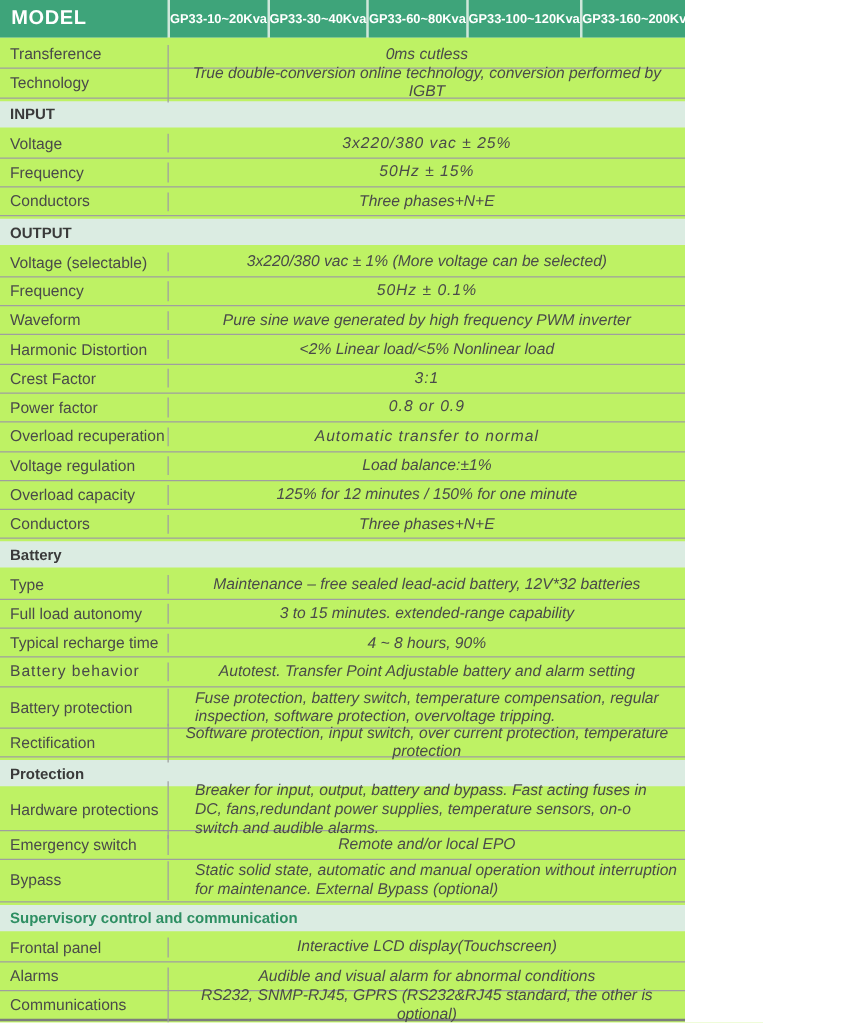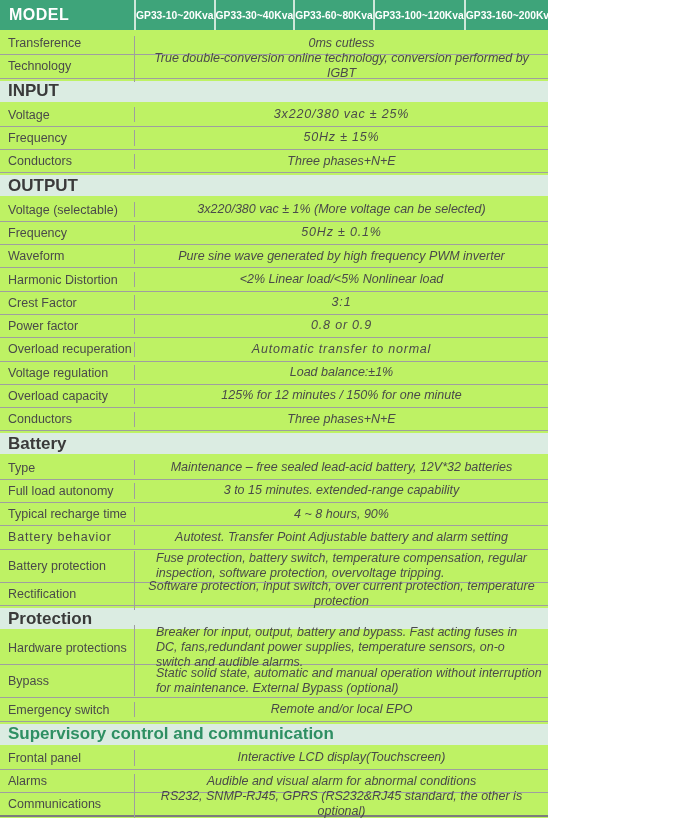--- a/index.html
+++ b/index.html
@@ -45,21 +45,21 @@
     display: flex; align-items: center; justify-content: center;
     text-align: center; font-size: 12.5px; color: #4a4a4a;
     padding: 0 6px; line-height: 1.22; font-style: italic;
   }
   .row.tall .value { justify-content: flex-start; text-align: left; padding-left: 21px; }
   .ls { letter-spacing: 0.8px; }
   
   .section {
     height: 21px; background: #dbece2; margin: 2px 0;
     display: flex; align-items: center; padding-left: 8px;
-    font-size: 17px; font-weight: bold; color: #3a3a3a;
+    font-size: 12px; font-weight: bold; color: #3a3a3a;
   }
   .section.green-title { color: #2e8f63; }
 </style>
 </head>
 <body>
 
 <div class="sheet">
 
   <div class="header">
     <div class="model-cell">MODEL</div>
@@ -182,30 +182,30 @@
     <div class="value">Software protection, input switch, over current protection, temperature protection</div>
   </div>
 
   <div class="section">Protection</div>
 
   <div class="row tall">
     <div class="label">Hardware protections</div>
     <div class="value">Breaker for input, output, battery and bypass. Fast acting fuses in DC, fans,redundant power supplies, temperature sensors, on-o switch and audible alarms.</div>
   </div>
 
+  <div class="row">
+    <div class="label">Emergency switch</div>
+    <div class="value">Remote and/or local EPO</div>
+  </div>
+
   <div class="row tall">
     <div class="label">Bypass</div>
     <div class="value">Static solid state, automatic and manual operation without interruption for maintenance. External Bypass (optional)</div>
   </div>
 
-  <div class="row">
-    <div class="label">Emergency switch</div>
-    <div class="value">Remote and/or local EPO</div>
-  </div>
-
   <div class="section green-title">Supervisory control and communication</div>
 
   <div class="row">
     <div class="label">Frontal panel</div>
     <div class="value">Interactive LCD display(Touchscreen)</div>
   </div>
 
   <div class="row">
     <div class="label">Alarms</div>
     <div class="value">Audible and visual alarm for abnormal conditions</div>

